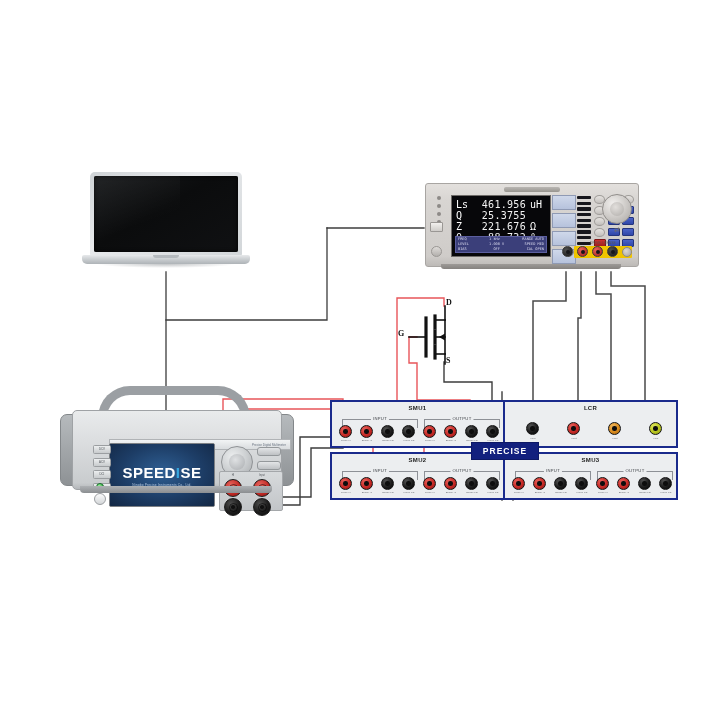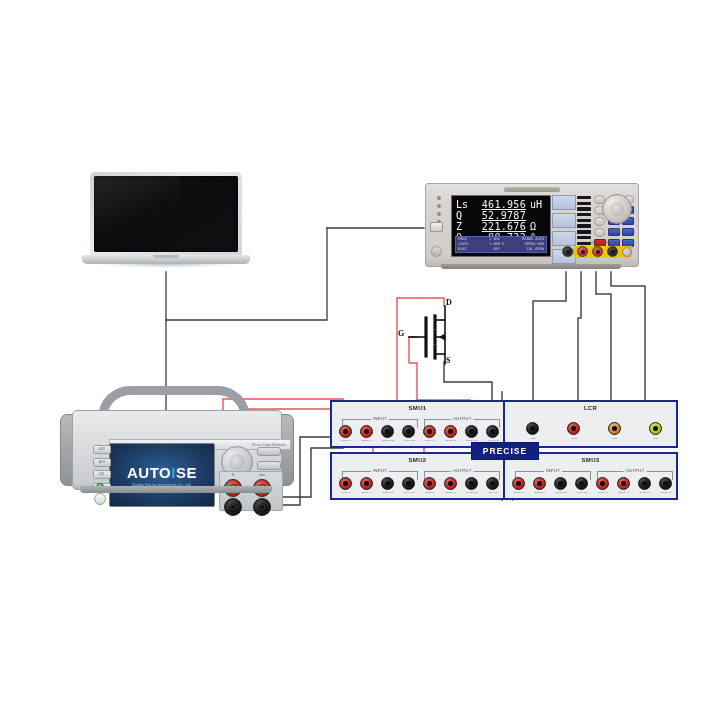--- a/index.html
+++ b/index.html
@@ -75,21 +75,21 @@
   }
   .lm-screen{
     position:absolute;left:25px;top:11px;width:100px;height:62px;
     background:#07070a;border:1px solid #6e6b68;
     padding:3px 4px;box-sizing:border-box;
     font-family:"DejaVu Sans Mono", monospace;
     color:#f2f2f2;
   }
   .lm-row{display:flex;align-items:baseline;height:11px;line-height:11px;font-size:10px;}
   .lm-sym{width:12px;color:#ffffff;}
-  .lm-val{flex:1;text-align:right;padding-right:4px;letter-spacing:.3px;text-decoration:underline;}
+  .lm-val{flex:1;text-align:right;padding-right:4px;letter-spacing:.3px;}
   .lm-unit{width:16px;text-align:left;color:#ffffff;}
   .lm-subpanel{
     position:absolute;left:3px;right:3px;bottom:3px;height:17px;
     background:#3b3f7a;border:1px solid #5c5fa0;
     display:flex;flex-direction:column;justify-content:center;
     padding:1px 2px;box-sizing:border-box;
   }
   .lm-subrow{display:flex;font-size:3.6px;line-height:5px;color:#dcdcf0;justify-content:space-between;}
   .lm-softkeys{position:absolute;left:126px;top:11px;width:22px;height:62px;}
   .lm-softkey{
@@ -362,21 +362,21 @@
       <div class="lm-pwr"></div>
 
       <div class="lm-screen">
         <div class="lm-row">
           <span class="lm-sym">Ls</span>
           <span class="lm-val">461.956</span>
           <span class="lm-unit">uH</span>
         </div>
         <div class="lm-row">
           <span class="lm-sym">Q</span>
-          <span class="lm-val">52.9787</span>
+          <span class="lm-val">25.3755</span>
           <span class="lm-unit"></span>
         </div>
         <div class="lm-row">
           <span class="lm-sym">Z</span>
           <span class="lm-val">221.676</span>
           <span class="lm-unit">Ω</span>
         </div>
         <div class="lm-row">
           <span class="lm-sym">θ</span>
           <span class="lm-val">88.732</span>
@@ -481,21 +481,21 @@
     <div class="dm-body">
 
       <div class="dm-modelbar">
         <span class="dm-brandsm">PRECISE</span>
         <span class="dm-model">S.200/E</span>
         <span class="dm-modelsub">Precise Digital Multimeter</span>
       </div>
 
       <div class="dm-bezel">
         <div class="dm-screen">
-          <div class="dm-logo"><span>AUTO</span><span class="accent">I</span><span>SE</span></div>
+          <div class="dm-logo"><span>SPEED</span><span class="accent">I</span><span>SE</span></div>
           <div class="dm-logosub">Ningbo Precise Instruments Co., Ltd.</div>
         </div>
       </div>
 
       <div class="dm-btncol">
         <div class="dm-btn">DCV</div>
         <div class="dm-btn">ACV</div>
         <div class="dm-btn">DCI</div>
         <div class="dm-btn">ACI</div>
       </div>

